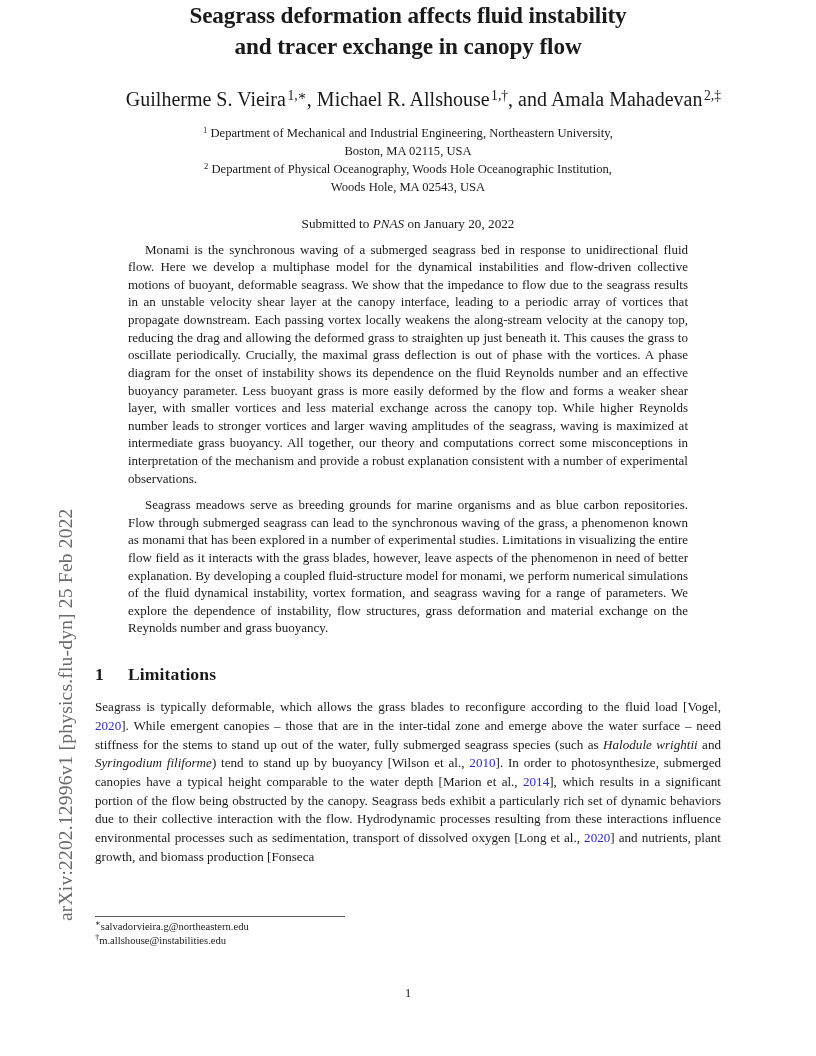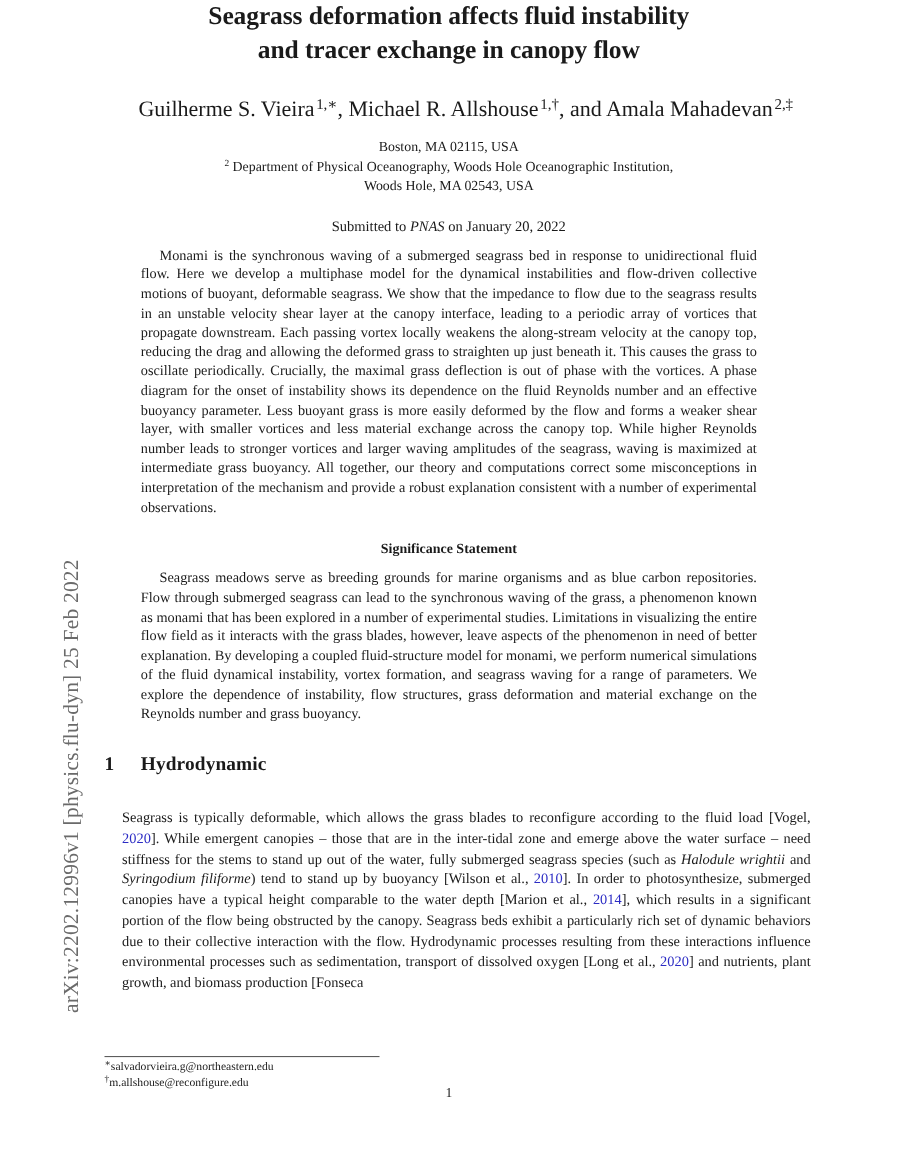--- a/index.html
+++ b/index.html
@@ -121,40 +121,40 @@
     margin: 0;
     padding-top: 27px;
     font-size: 17.6px;
     font-weight: bold;
     letter-spacing: 0.1px;
   }
   .section-heading .secnum { display: inline-block; width: 33px; }
 
   
   .body-text {
-    margin: 16px;
+    margin: 0;
     padding-top: 13px;
     width: 626px;
     font-size: 13.1px;
     line-height: 1.43;
     text-align: justify;
     hyphens: none;
   }
   .body-text i { font-style: italic; }
 
   a.cite {
     color: #2b2bc4;
     text-decoration: none;
   }
 
   
   .footnotes {
     position: absolute;
     left: 0px;
-    top: 960px;
+    top: 916px;
     width: 626px;
   }
   .footnote-rule {
     width: 250px;
     height: 0;
     border-top: 0.9px solid #5d5d5d;
     margin: 0 0 3px 0;
   }
   .footnote {
     margin: 0;
@@ -190,38 +190,38 @@
     <h1 class="title">
       <span class="line">Seagrass deformation affects fluid instability</span>
       <span class="line">and tracer exchange in canopy flow</span>
     </h1>
 
     <p class="authors">
       <span>Guilherme S. Vieira</span><sup>1,∗</sup><span>, </span><span>Michael R. Allshouse</span><sup>1,†</sup><span>, and </span><span>Amala Mahadevan</span><sup>2,‡</sup>
     </p>
 
     <p class="affiliations">
+      <span class="aff-line"><sup>1</sup><span> Department of Mechanical and Industrial Engineering, Northeastern University,</span></span>
       <span class="aff-line">Boston, MA 02115, USA</span>
       <span class="aff-line"><sup>2</sup><span> Department of Physical Oceanography, Woods Hole Oceanographic Institution,</span></span>
       <span class="aff-line">Woods Hole, MA 02543, USA</span>
     </p>
 
     <p class="submitted"><span>Submitted to </span><i>PNAS</i><span> on January 20, 2022</span></p>
 
     <p class="narrow-body">Monami is the synchronous waving of a submerged seagrass bed in response to unidirectional fluid flow. Here we develop a multiphase model for the dynamical instabilities and flow-driven collective motions of buoyant, deformable seagrass. We show that the impedance to flow due to the seagrass results in an unstable velocity shear layer at the canopy interface, leading to a periodic array of vortices that propagate downstream. Each passing vortex locally weakens the along-stream velocity at the canopy top, reducing the drag and allowing the deformed grass to straighten up just beneath it. This causes the grass to oscillate periodically. Crucially, the maximal grass deflection is out of phase with the vortices. A phase diagram for the onset of instability shows its dependence on the fluid Reynolds number and an effective buoyancy parameter. Less buoyant grass is more easily deformed by the flow and forms a weaker shear layer, with smaller vortices and less material exchange across the canopy top. While higher Reynolds number leads to stronger vortices and larger waving amplitudes of the seagrass, waving is maximized at intermediate grass buoyancy. All together, our theory and computations correct some misconceptions in interpretation of the mechanism and provide a robust explanation consistent with a number of experimental observations.</p>
 
-    <h2 class="block-head significance-head">Significance Statement</h2>
     <p class="narrow-body">Seagrass meadows serve as breeding grounds for marine organisms and as blue carbon repositories. Flow through submerged seagrass can lead to the synchronous waving of the grass, a phenomenon known as monami that has been explored in a number of experimental studies. Limitations in visualizing the entire flow field as it interacts with the grass blades, however, leave aspects of the phenomenon in need of better explanation. By developing a coupled fluid-structure model for monami, we perform numerical simulations of the fluid dynamical instability, vortex formation, and seagrass waving for a range of parameters. We explore the dependence of instability, flow structures, grass deformation and material exchange on the Reynolds number and grass buoyancy.</p>
 
-    <h2 class="section-heading"><span class="secnum">1</span><span>Hydrodynamic</span></h2>
+    <h2 class="section-heading"><span class="secnum">1</span><span>Limitations</span></h2>
 
     <p class="body-text"><span>Seagrass is typically deformable, which allows the grass blades to reconfigure according to the fluid load [Vogel, </span><a class="cite" href="#">2020</a><span>]. While emergent canopies – those that are in the inter-tidal zone and emerge above the water surface – need stiffness for the stems to stand up out of the water, fully submerged seagrass species (such as </span><i>Halodule wrightii</i><span> and </span><i>Syringodium filiforme</i><span>) tend to stand up by buoyancy [Wilson et al., </span><a class="cite" href="#">2010</a><span>]. In order to photosynthesize, submerged canopies have a typical height comparable to the water depth [Marion et al., </span><a class="cite" href="#">2014</a><span>], which results in a significant portion of the flow being obstructed by the canopy. Seagrass beds exhibit a particularly rich set of dynamic behaviors due to their collective interaction with the flow. Hydrodynamic processes resulting from these interactions influence environmental processes such as sedimentation, transport of dissolved oxygen [Long et al., </span><a class="cite" href="#">2020</a><span>] and nutrients, plant growth, and biomass production [Fonseca</span></p>
 
     <div class="footnotes">
       <div class="footnote-rule"></div>
       <p class="footnote"><sup>∗</sup><span>salvadorvieira.g@northeastern.edu</span></p>
-      <p class="footnote"><sup>†</sup><span>m.allshouse@reconfigure.edu</span></p>
+      <p class="footnote"><sup>†</sup><span>m.allshouse@instabilities.edu</span></p>
     </div>
 
     <div class="page-number">1</div>
 
   </div>
 </div>
 
 </body></html>

